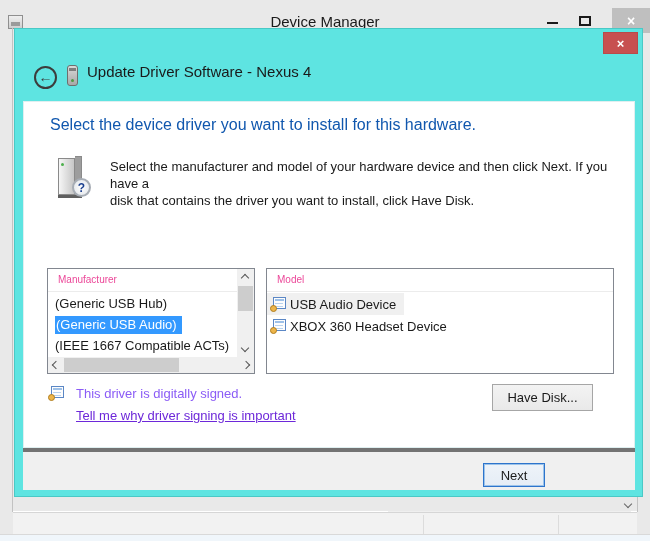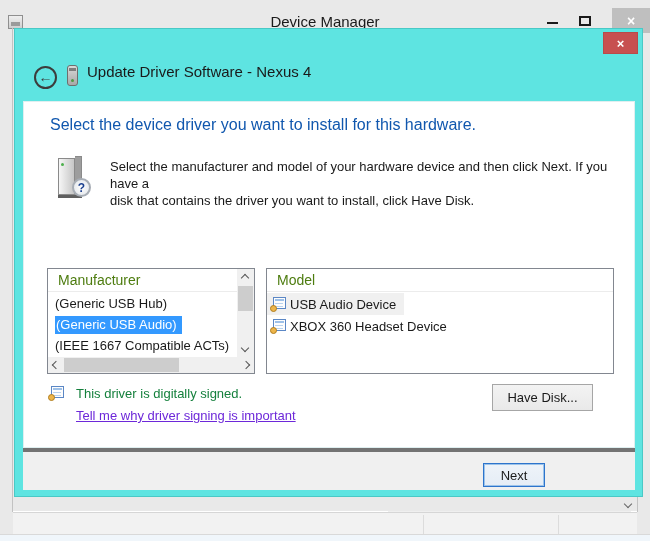--- a/index.html
+++ b/index.html
@@ -60,21 +60,21 @@
   .hw-base { position:absolute; left:0px; top:39px; width:24px; height:3px; background:#5f5f5f; }
   .hw-q { position:absolute; left:14px; top:22px; width:19px; height:19px; border-radius:50%;
           background:radial-gradient(#ffffff,#dfe3e8); border:2px solid #a7adb5; color:#1b3f8f;
           font-size:12px; font-weight:bold; text-align:center; line-height:16px; }
 
   .instr { position:absolute; left:86px; top:56px; width:500px; font-size:13px; color:#1a1a1a; line-height:17px; }
 
   .listbox { position:absolute; background:#ffffff; border:1px solid #828790; overflow:hidden; }
   .lb-manufacturer { left:23px; top:166px; width:208px; height:106px; }
   .lb-model { left:242px; top:166px; width:348px; height:106px; }
-  .lb-header { height:23px; line-height:22px; padding-left:10px; font-size:14px; color:#4d7c0f; border-bottom:1px solid #ececec; }
+  .lb-header { height:23px; line-height:22px; padding-left:10px; font-size:10px; color:#ec4899; border-bottom:1px solid #ececec; }
   .lb-items { position:absolute; left:0; top:24px; right:0; bottom:0; }
   .lb-row { height:21px; line-height:21px; font-size:13px; color:#1a1a1a; padding-left:7px; white-space:nowrap; }
   .lb-row .sel { background:#3399ff; color:#ffffff; padding:1px 5px 2px 1px; }
   .model-row { display:flex; align-items:center; height:22px; font-size:13px; color:#1a1a1a; padding-left:3px; width:max-content; padding-right:8px; }
   .model-row.hl { background:#f0f0f0; }
 
   .drv-icon { position:relative; width:17px; height:15px; margin-right:3px; flex:0 0 17px; }
   .drv-card { position:absolute; left:3px; top:0; width:13px; height:12px; background:#fdfdfd; border:1px solid #5b87c5; }
   .drv-card::before { content:""; position:absolute; left:1px; top:1px; right:1px; height:2px; background:#9ec1e8; }
   .drv-card::after { content:""; position:absolute; left:1px; top:5px; right:2px; height:1px;
@@ -86,21 +86,21 @@
   .hscroll { position:absolute; left:0; right:0; bottom:0; height:16px; background:#f0f0f0; }
   .vthumb { position:absolute; left:1px; right:1px; top:17px; height:25px; background:#cdcdcd; }
   .hthumb { position:absolute; left:16px; top:1px; bottom:1px; width:115px; background:#cdcdcd; }
   .chev { position:absolute; width:6px; height:6px; border-right:1.5px solid #555; border-bottom:1.5px solid #555; }
   .chev.up    { transform:rotate(-135deg); left:5px; top:6px; }
   .chev.down  { transform:rotate(45deg);   left:5px; bottom:6px; }
   .chev.left  { transform:rotate(135deg);  left:5px; top:5px; }
   .chev.right { transform:rotate(-45deg);  right:5px; top:5px; }
 
   .signed-icon { position:absolute; left:24px; top:284px; }
-  .signed-text { position:absolute; left:52px; top:284px; font-size:13px; color:#15803d; }
+  .signed-text { position:absolute; left:52px; top:284px; font-size:13px; color:#8b5cf6; }
   .signing-link { position:absolute; left:52px; top:306px; font-size:13px; color:#6d28d9; text-decoration:underline; }
 
   .btn { position:absolute; display:flex; align-items:center; justify-content:center; font-size:13px; color:#1a1a1a;
          background:linear-gradient(#f3f3f3,#e9e9e9); border:1px solid #a6a6a6; }
   .btn-have-disk { left:468px; top:282px; width:101px; height:27px; }
 
   .footer { position:absolute; left:8px; top:419px; width:612px; height:42px; background:#f0f0f0; border-top:4px solid #737373; }
   .btn-next { left:460px; top:11px; width:62px; height:24px; border:1px solid #2d74cc;
               box-shadow:inset 0 0 0 1px #9cc3ea; background:linear-gradient(#eef3f9,#e5edf6); }
   .btn-cancel { left:534px; top:11px; width:63px; height:24px; }

